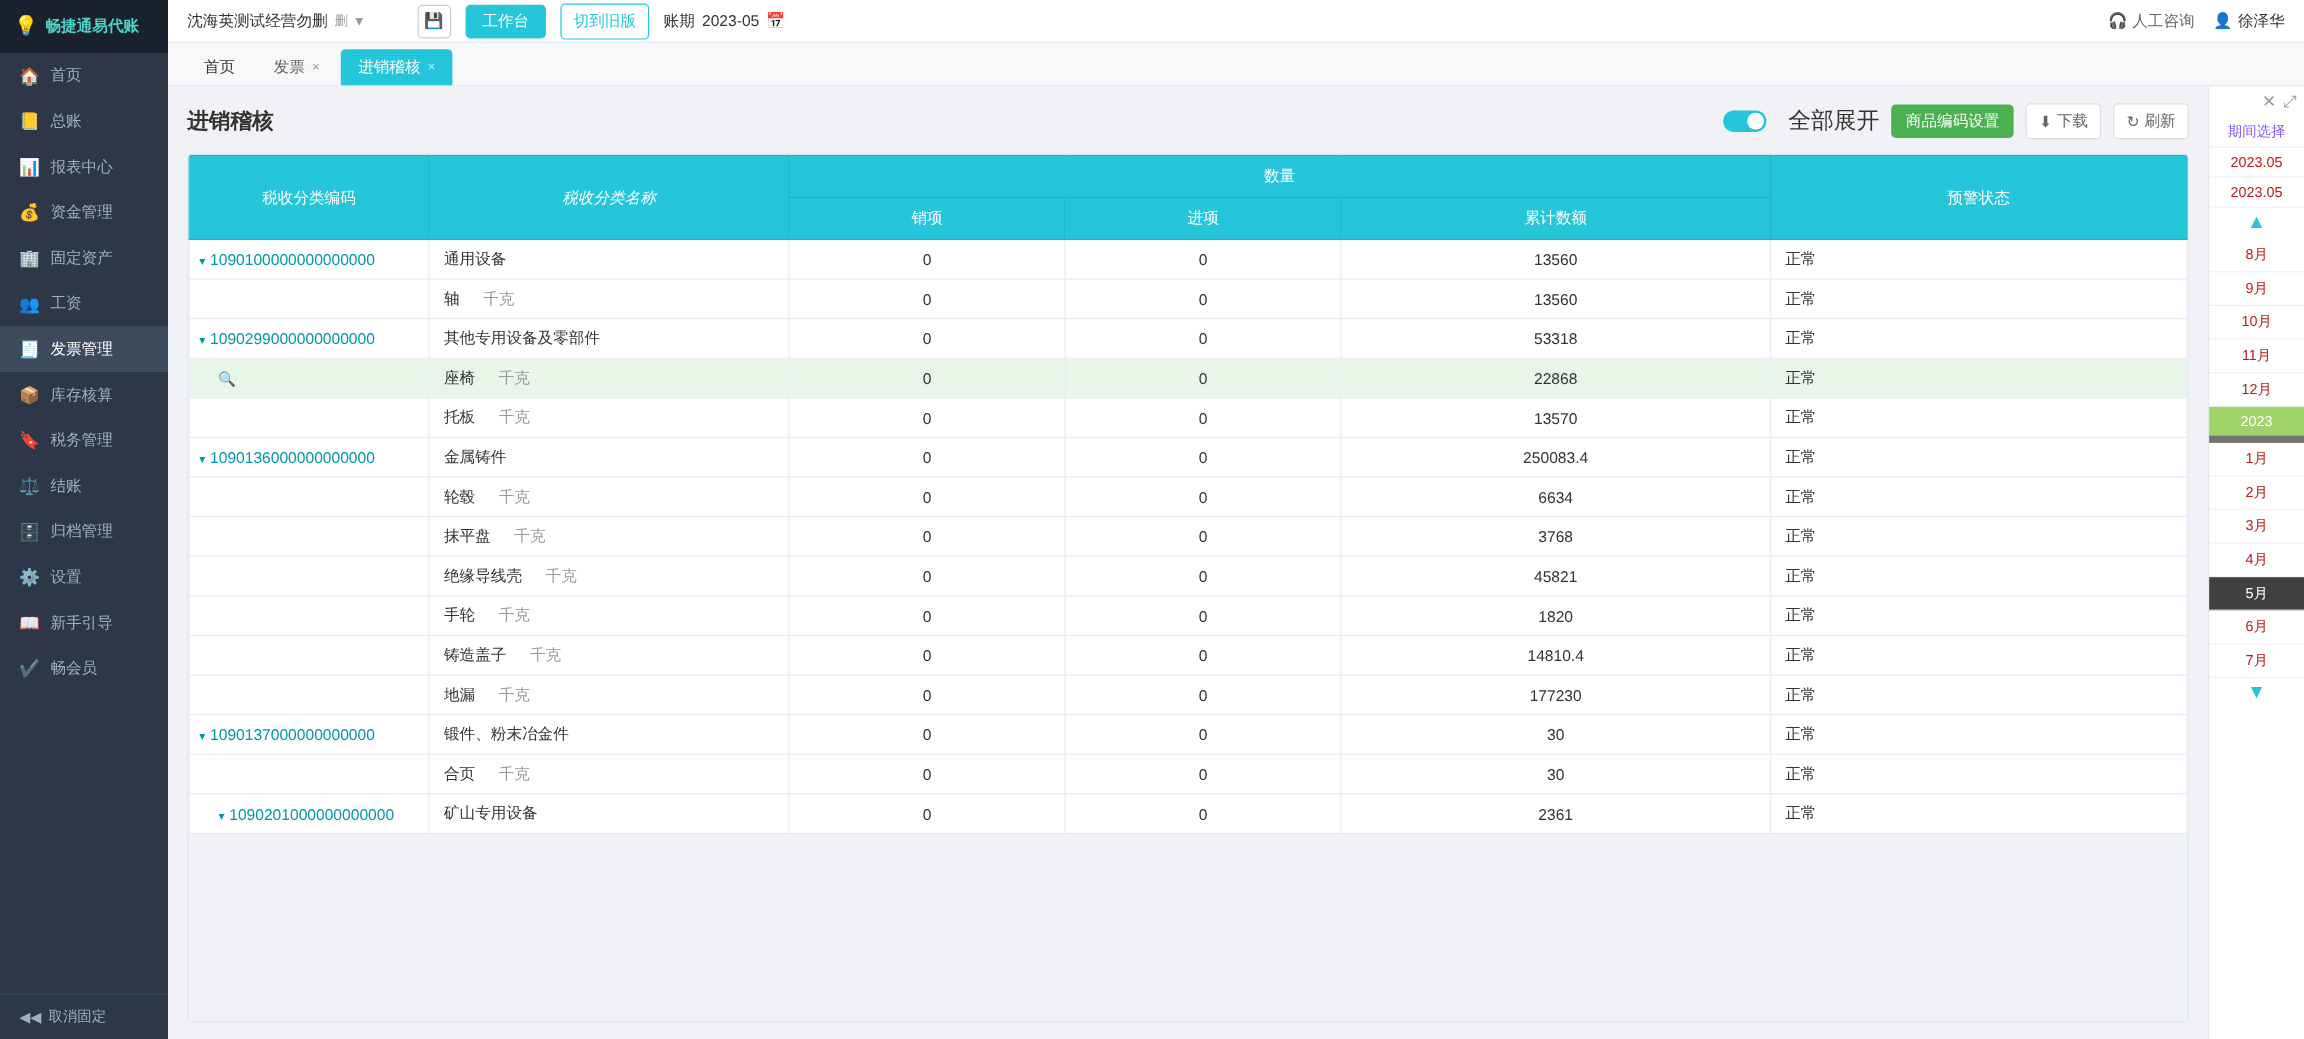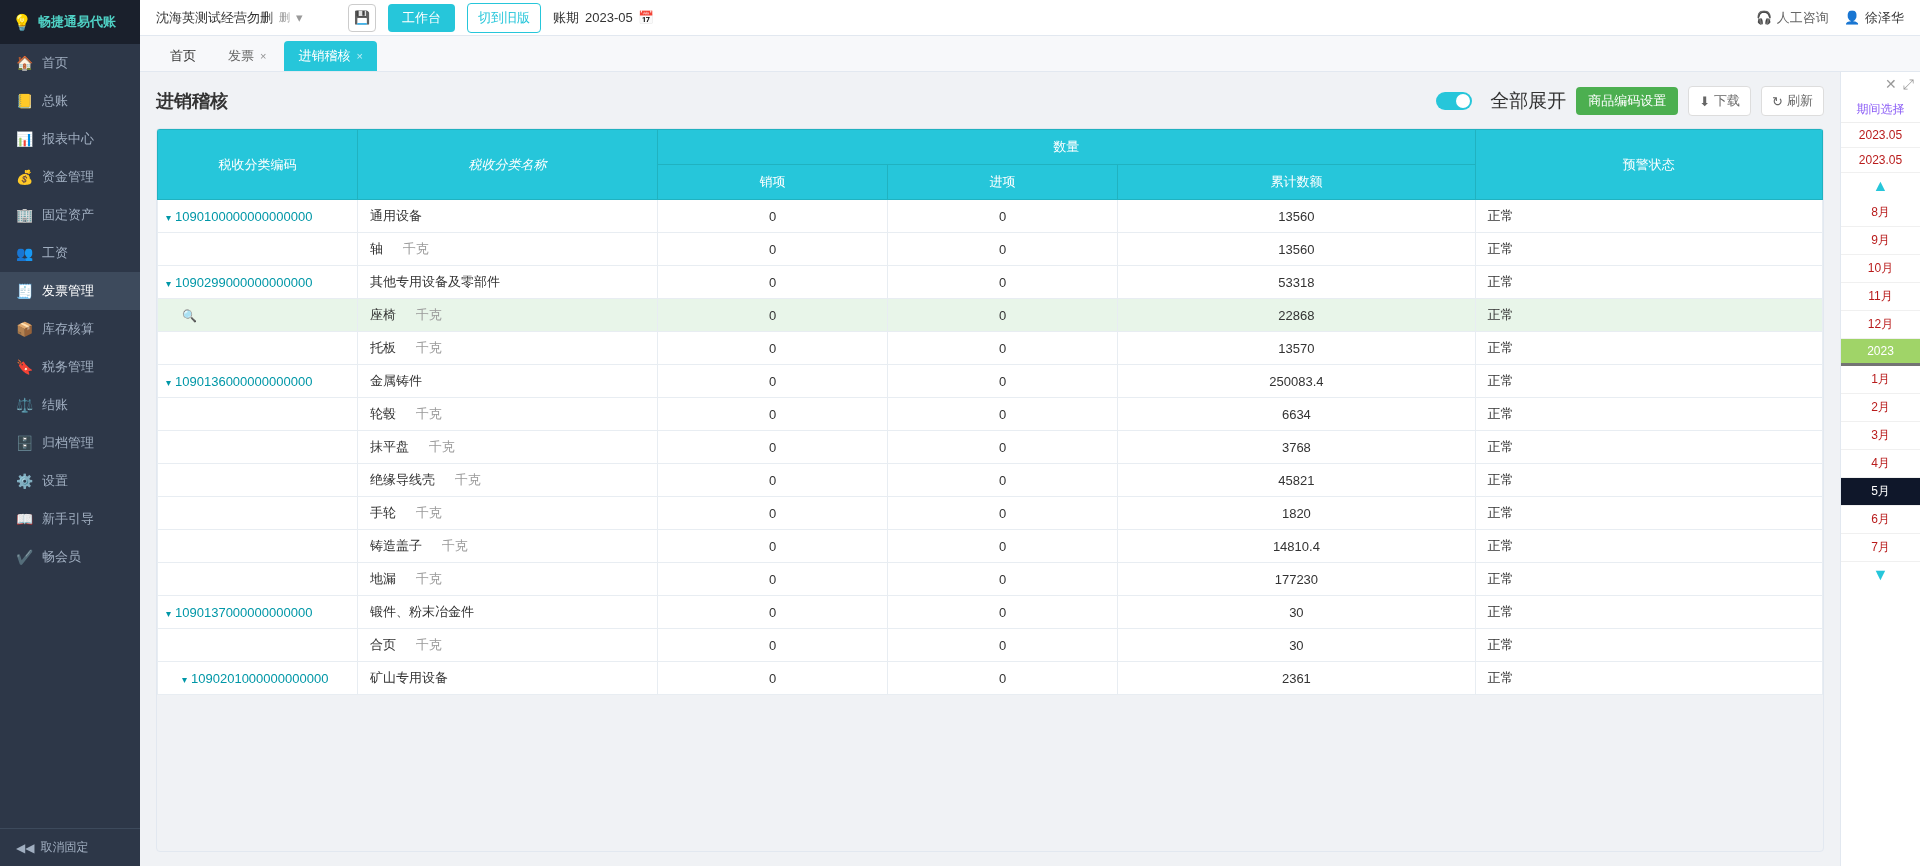--- a/index.html
+++ b/index.html
@@ -286,30 +286,30 @@
     }
     .period-item {
       text-align: center;
       padding: 5px 4px;
       font-size: 12px;
       color: #b91c1c;
       border-bottom: 1px solid #f0f0f0;
       cursor: pointer;
     }
     .period-item.active {
-      background: #0f172a;
+      background: #404040;
       color: #fff;
     }
     .period-year {
       background: #a0d468;
       text-align: center;
       padding: 5px 4px;
       font-size: 12px;
       color: #fff;
-      border-bottom: 3px solid #737373;
+      border-bottom: 6px solid #737373;
     }
     .period-nav {
       text-align: center;
       padding: 4px;
       cursor: pointer;
       color: #26c6da;
       font-size: 16px;
     }
     .period-panel-title {
       font-size: 12px;

